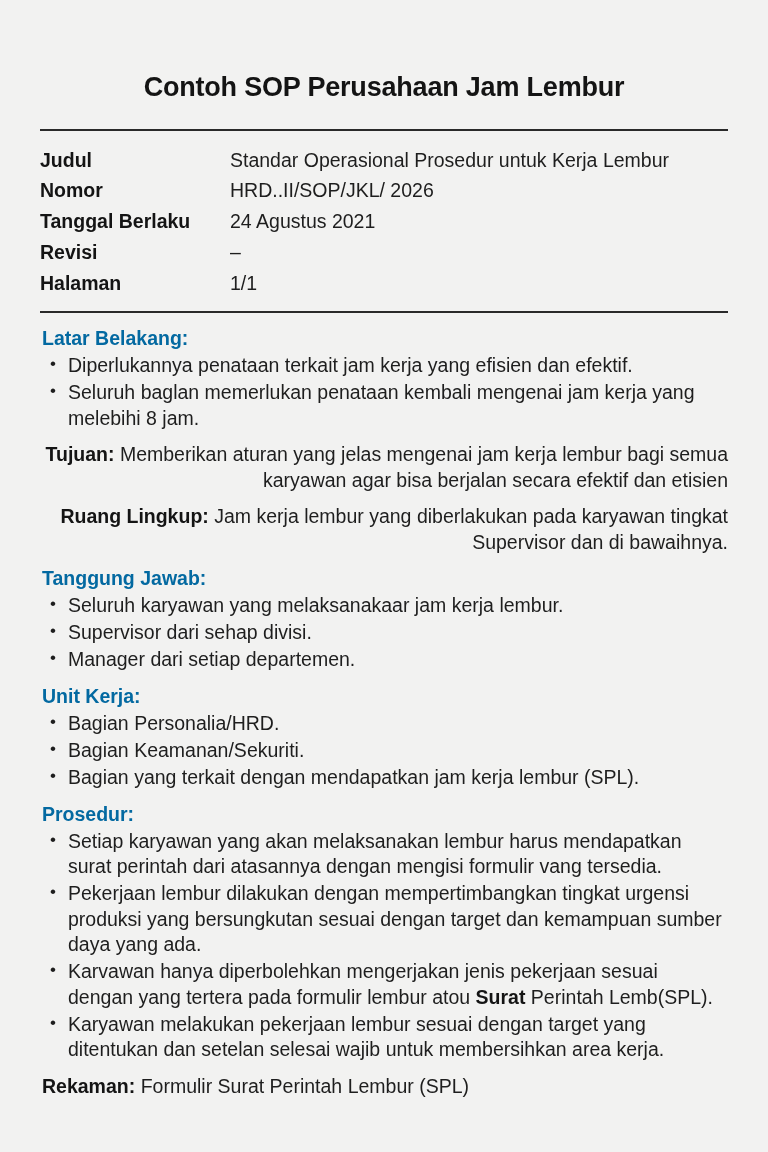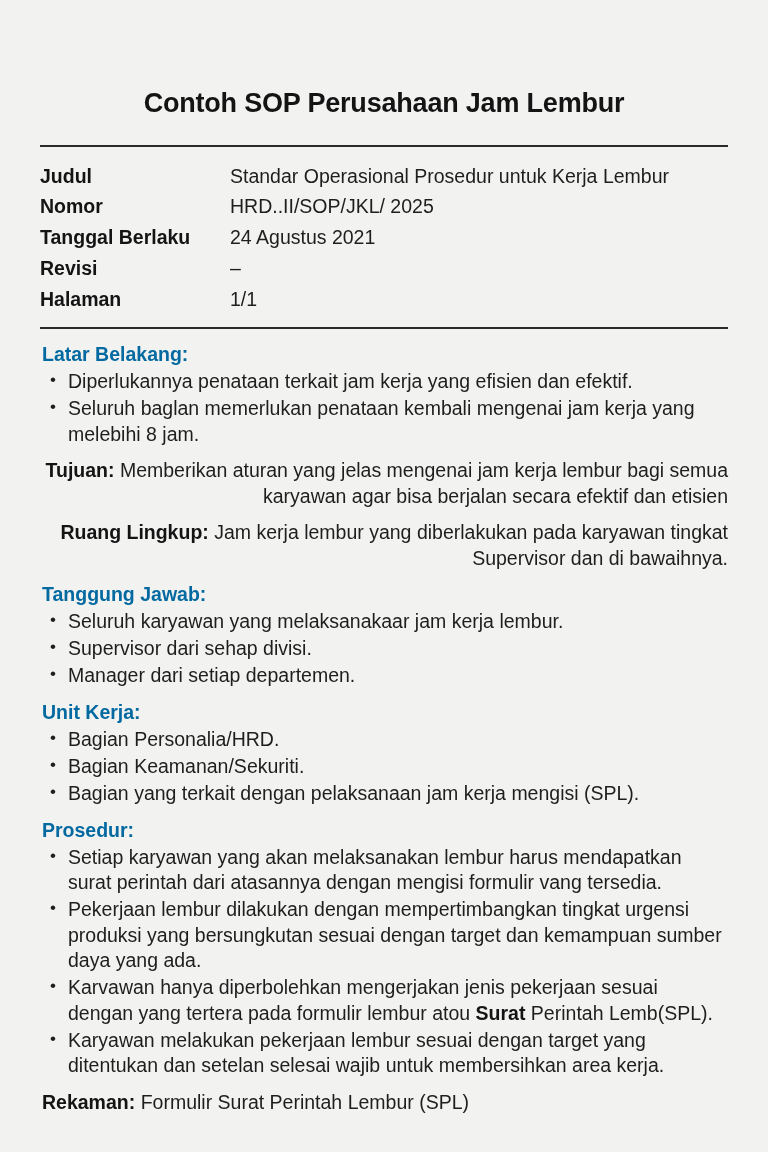--- a/index.html
+++ b/index.html
@@ -12,21 +12,21 @@
     background: #f2f2f1;
     font-family: "Liberation Sans", sans-serif;
     color: #1a1a1a;
     overflow: hidden;
   }
   .page {
     position: relative;
     width: 768px;
     height: 1003px;
     box-sizing: border-box;
-    padding: 16px 40px;
+    padding: 0 40px;
   }
 
   
   .doc-title {
     margin: 0;
     padding-top: 72px;
     text-align: center;
     font-size: 27px;
     font-weight: bold;
     letter-spacing: -0.2px;
@@ -133,21 +133,21 @@
   <hr class="rule rule-top">
 
   <table class="meta">
     <tbody>
       <tr>
         <td class="k">Judul</td>
         <td class="v">Standar Operasional Prosedur untuk Kerja Lembur</td>
       </tr>
       <tr>
         <td class="k">Nomor</td>
-        <td class="v">HRD..II/SOP/JKL/ 2025</td>
+        <td class="v">HRD..II/SOP/JKL/ 2026</td>
       </tr>
       <tr>
         <td class="k">Tanggal Berlaku</td>
         <td class="v">24 Agustus 2021</td>
       </tr>
       <tr>
         <td class="k">Revisi</td>
         <td class="v">–</td>
       </tr>
       <tr>
@@ -202,21 +202,21 @@
       <li>
         <span class="dot">•</span>
         <span>Bagian Personalia/HRD.</span>
       </li>
       <li>
         <span class="dot">•</span>
         <span>Bagian Keamanan/Sekuriti.</span>
       </li>
       <li>
         <span class="dot">•</span>
-        <span>Bagian yang terkait dengan pelaksanaan jam kerja mengisi (SPL).</span>
+        <span>Bagian yang terkait dengan mendapatkan jam kerja lembur (SPL).</span>
       </li>
     </ul>
 
     <div class="sec-head spaced">Prosedur:</div>
     <ul class="bullets">
       <li>
         <span class="dot">•</span>
         <span>Setiap karyawan yang akan melaksanakan lembur harus mendapatkan surat perintah dari atasannya dengan mengisi formulir vang tersedia.</span>
       </li>
       <li>

